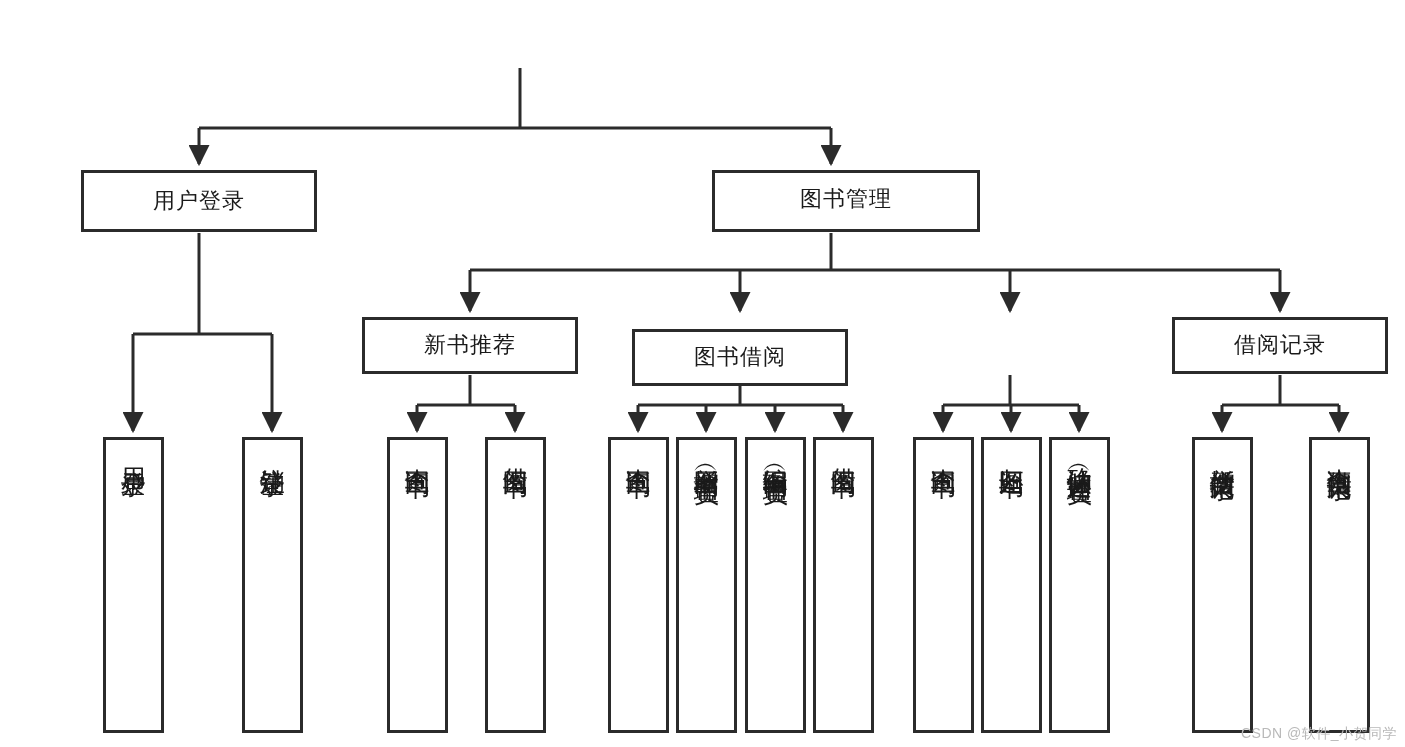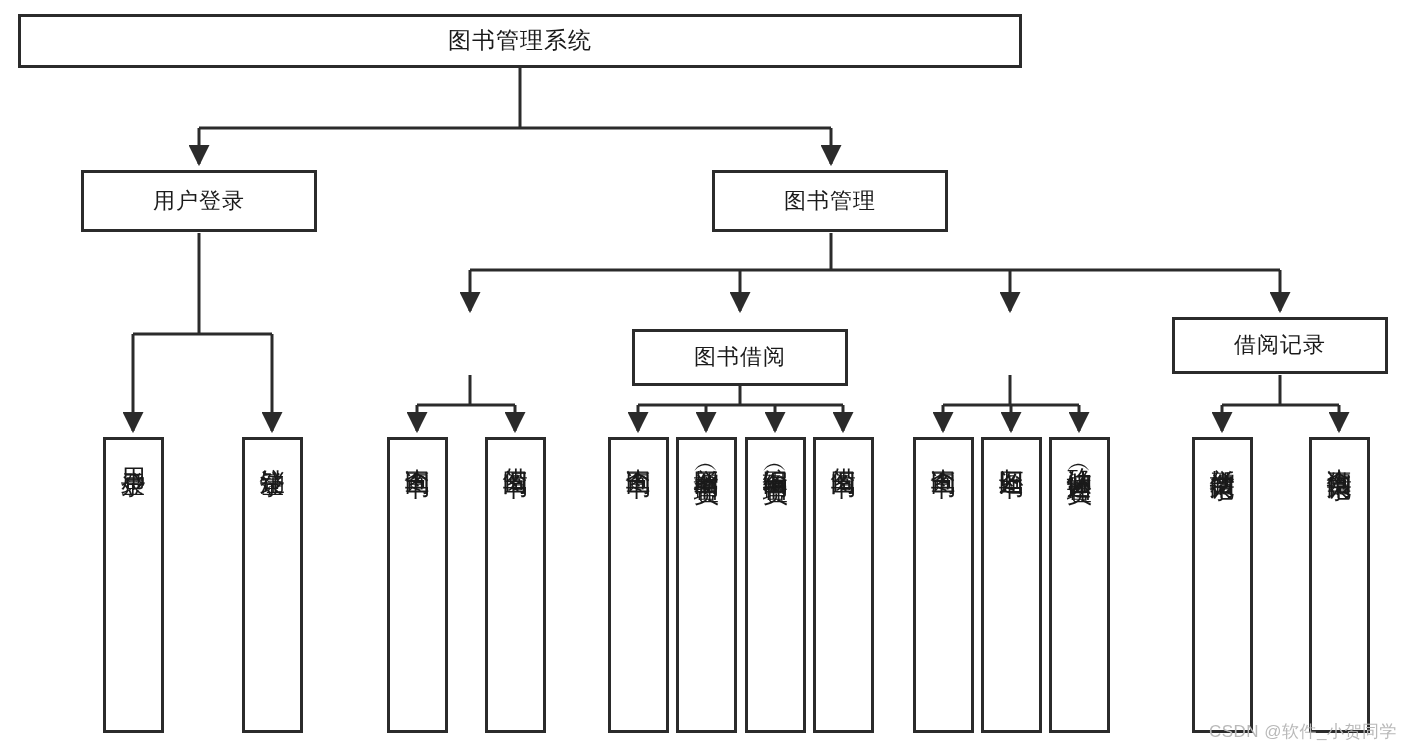--- a/index.html
+++ b/index.html
@@ -57,21 +57,21 @@
     letter-spacing: 2px;
     white-space: nowrap;
   }
   .node.root .node-label {
     font-size: 23px;
   }
   .watermark {
     position: absolute;
     right: 8px;
     bottom: 4px;
-    font-size: 17px;
+    font-size: 14px;
     color: #b9b9b9;
     letter-spacing: 0.5px;
     white-space: nowrap;
     user-select: none;
   }
 </style>
 </head>
 <body>
 
 <div id="diagram-root">
@@ -119,31 +119,31 @@
       <path d="M 1011 405 L 1011 431" marker-end="url(#arrow)"></path>
       <path d="M 1079 405 L 1079 431" marker-end="url(#arrow)"></path>
 
       <path d="M 1280 375 L 1280 405"></path>
       <path d="M 1222 405 L 1339 405"></path>
       <path d="M 1222 405 L 1222 431" marker-end="url(#arrow)"></path>
       <path d="M 1339 405 L 1339 431" marker-end="url(#arrow)"></path>
     </g>
   </svg>
 
-  <div class="node horizontal root" style="left:18px; top:14px; width:1004px; height:54px;">
-    <span class="node-label">图书管理系统</span>
-  </div>
 
   <div class="node horizontal" style="left:81px; top:170px; width:236px; height:62px;">
     <span class="node-label">用户登录</span>
   </div>
-  <div class="node horizontal" style="left:712px; top:170px; width:236px; height:62px;">
+  <div class="node horizontal" style="left:712px; top:170px; width:268px; height:62px;font-family:Liberation Mono, monospace;">
     <span class="node-label">图书管理</span>
   </div>
 
+  <div class="node horizontal" style="left:362px; top:317px; width:216px; height:57px;">
+    <span class="node-label">新书推荐</span>
+  </div>
   <div class="node horizontal" style="left:632px; top:329px; width:216px; height:57px;">
     <span class="node-label">图书借阅</span>
   </div>
   <div class="node horizontal" style="left:1172px; top:317px; width:216px; height:57px;">
     <span class="node-label">借阅记录</span>
   </div>
 
   <div class="node vertical" style="left:103px; top:437px; width:61px; height:296px;">
     <span class="node-label">用户登录</span>
   </div>

